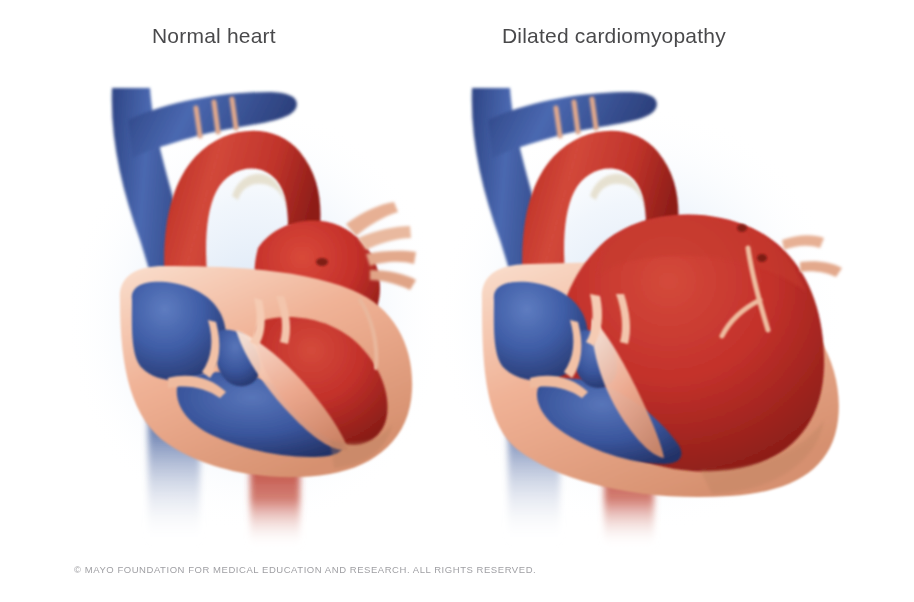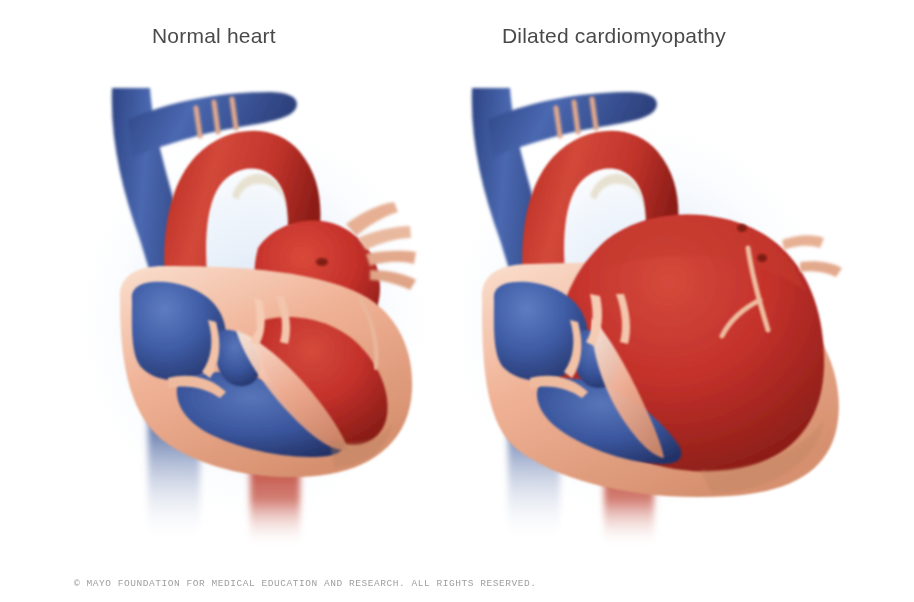--- a/index.html
+++ b/index.html
@@ -32,28 +32,27 @@
     filter: blur(0.35px);
     opacity: 0.92;
   }
   #title-normal { left: 152px; top: 24px; }
   #title-dilated { left: 492px; top: 24px; margin-left: 10px; }
 
   #copyright-line {
     position: absolute;
     left: 74px;
     top: 564px;
-    font-family: Liberation Mono, monospace;
+    font-family: Liberation Sans, sans-serif;
     font-size: 9.5px;
     letter-spacing: 0.55px;
     color: #8e8e93;
     white-space: nowrap;
     filter: blur(0.55px);
     opacity: 0.85;
-    margin-top: 14px;
   }
   svg.heart-canvas {
     position: absolute;
     left: 0;
     top: 0;
     width: 914px;
     height: 602px;
     pointer-events: none;
   }
 </style>

